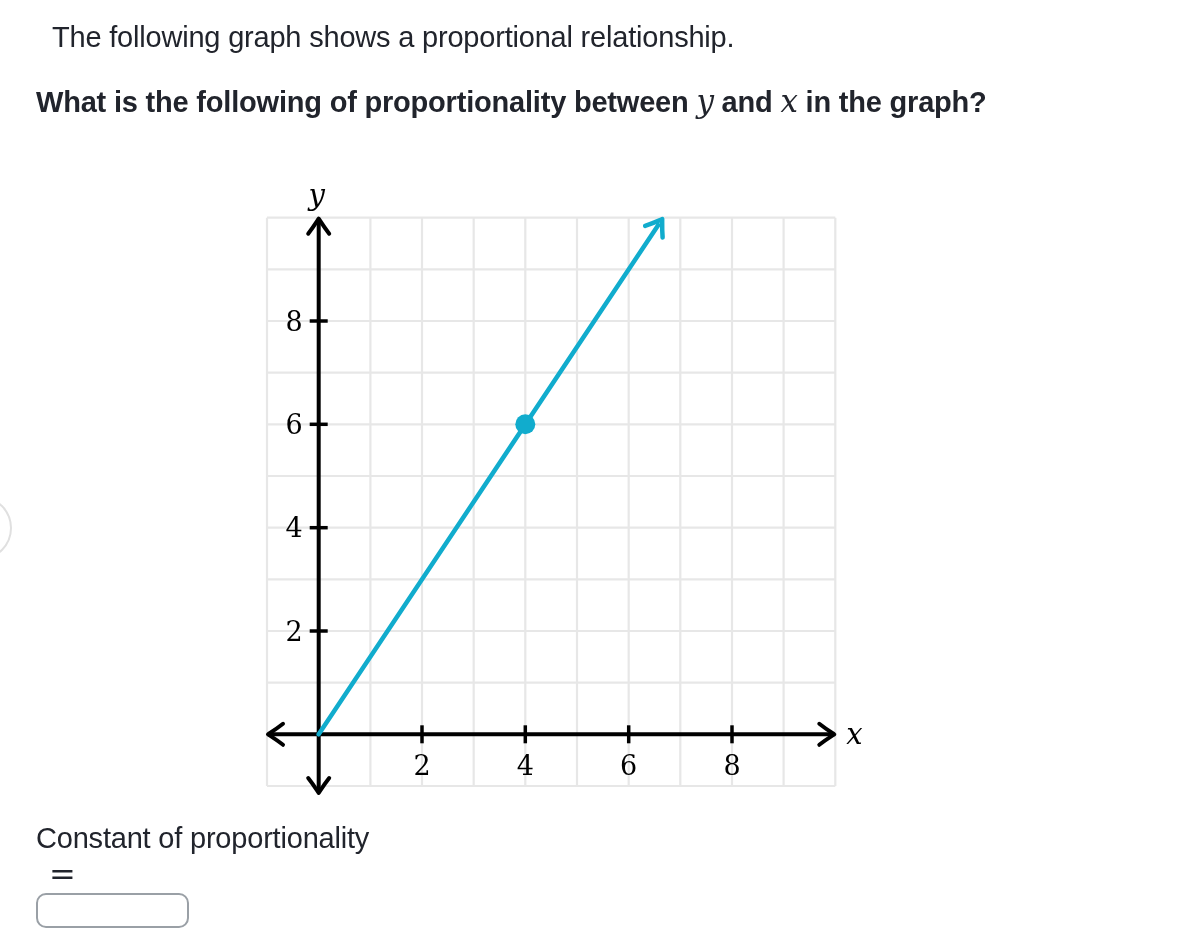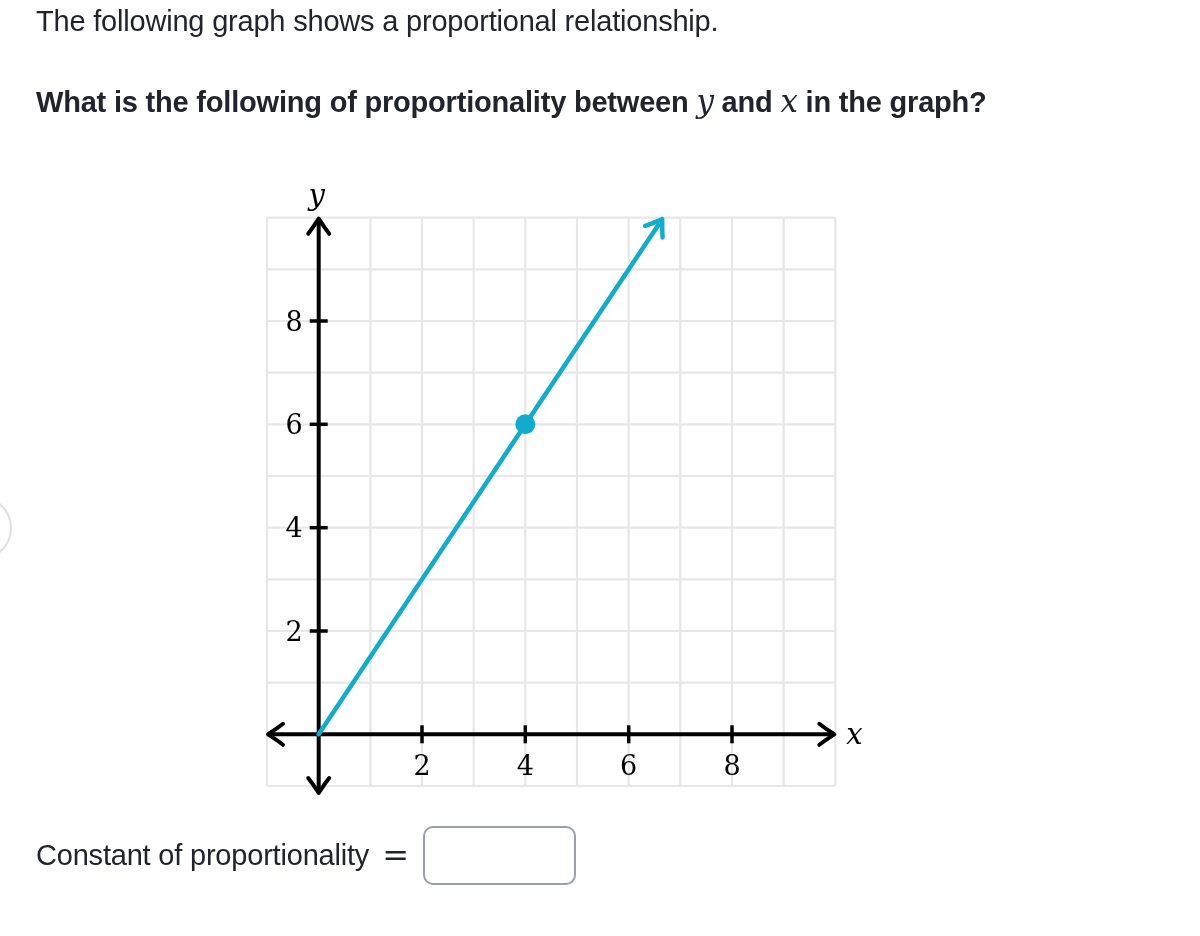--- a/index.html
+++ b/index.html
@@ -5,39 +5,39 @@
   html, body { margin: 0; padding: 0; }
   body {
     width: 1200px; height: 936px;
     position: relative; overflow: hidden;
     background: #ffffff;
     color: #21242c;
     font-family: "Liberation Sans", sans-serif;
   }
   .prompt {
     position: absolute; left: 36px; top: 5px;
-    font-size: 29px; font-weight: 400; margin: 0;
+    font-size: 29px; font-weight: 400; margin: 16px;
     letter-spacing: -0.2px;
   }
   .question {
     position: absolute; left: 36px; top: 86px;
     font-size: 29px; font-weight: 700; margin: 0;
     letter-spacing: -0.2px;
   }
   .mvar {
     font-family: "DejaVu Serif", serif;
     font-style: italic; font-weight: 400;
     font-size: 31px; line-height: 1;
   }
   #graph { position: absolute; left: 0; top: 0; width: 1200px; height: 936px; pointer-events: none; }
   .tick-label { font-family: "DejaVu Serif", serif; font-size: 27px; fill: #000000; }
   .axis-label { font-family: "DejaVu Serif", serif; font-size: 29px; font-style: italic; fill: #000000; }
   .answer-row {
     position: absolute; left: 36px; top: 822px;
-    display: flex; align-items: center; height: 66px;
+    display: flex; align-items: flex-start; height: 66px; flex-direction: column;
   }
   .answer-label { font-size: 29px; letter-spacing: -0.2px; }
   .equals-sign {
     font-family: "DejaVu Serif", serif;
     font-size: 32px; margin: 0 14px 0 13px;
   }
   .answer-input {
     box-sizing: border-box;
     width: 153px; height: 59px;
     border: 2px solid #9aa0a6;

